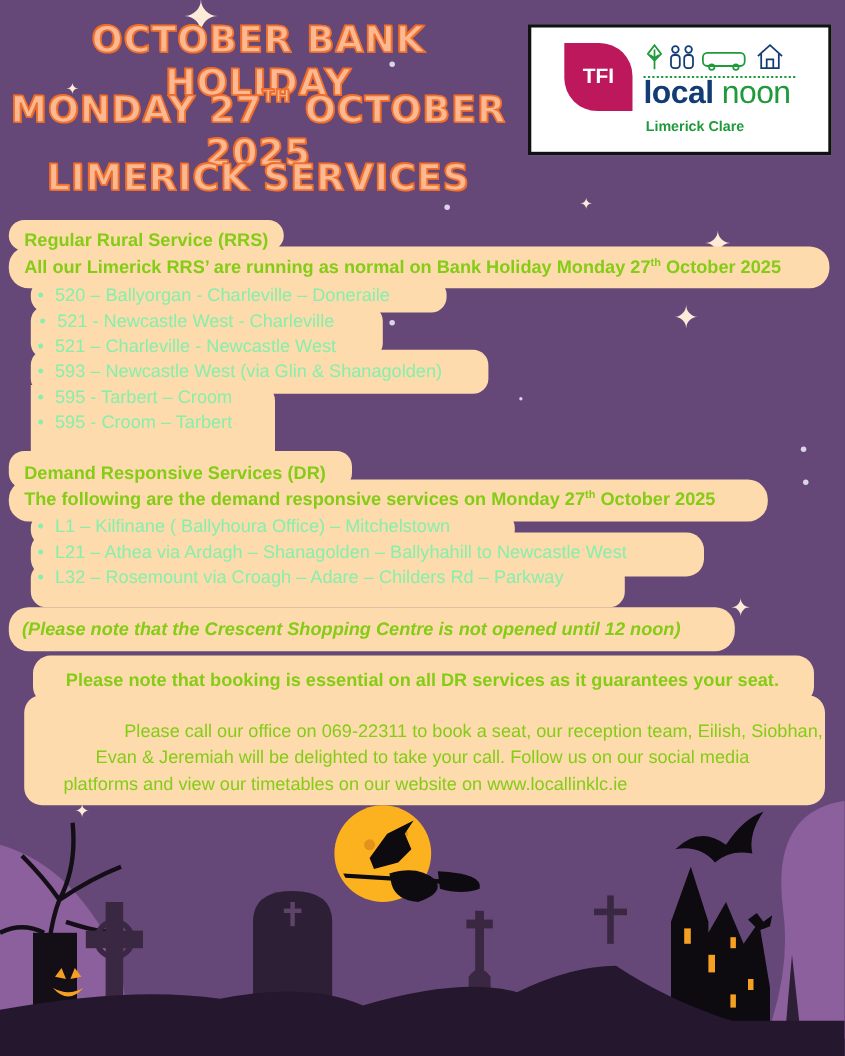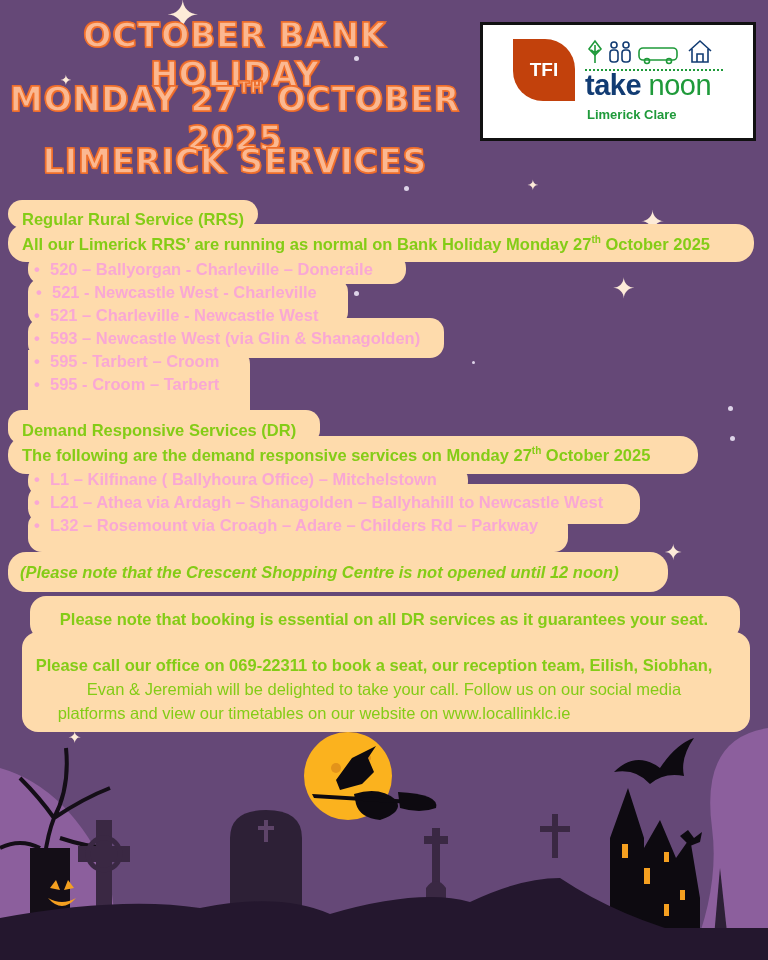--- a/index.html
+++ b/index.html
@@ -2,30 +2,30 @@
 <html><head>
 <meta charset="utf-8">
 <style>
   html,body{margin:0;padding:0;}
   body{width:768px;height:960px;overflow:hidden;background:#654877;font-family:"Liberation Sans",sans-serif;position:relative;}
   .abs{position:absolute;}
   .title-line{position:absolute;left:0;width:470px;text-align:center;font-family:"DejaVu Sans",sans-serif;font-weight:bold;font-size:33px;color:#fbb891;letter-spacing:1px;text-transform:uppercase;
     -webkit-text-stroke:1.5px #f0712d;text-shadow:0 0 0 #f0712d,1px 1px 0 #e2622a,-1px -1px 0 #e2622a;}
   .title-line sup{font-size:16px;vertical-align:top;position:relative;top:-2px;}
   .logo{position:absolute;left:480px;top:22px;width:276px;height:119px;background:#fff;border:3px solid #111;box-sizing:border-box;}
-  .tfi-leaf{position:absolute;left:30px;top:14px;width:62px;height:62px;background:#c2410c;border-radius:0 30px 0 30px;color:#fff;font-weight:bold;font-size:19px;display:flex;align-items:center;justify-content:center;}
+  .tfi-leaf{position:absolute;left:30px;top:14px;width:62px;height:62px;background:#be185d;border-radius:0 30px 0 30px;color:#fff;font-weight:bold;font-size:19px;display:flex;align-items:center;justify-content:center;}
   .ll-icons{position:absolute;left:102px;top:14px;width:138px;height:26px;}
   .ll-dots{position:absolute;left:102px;top:44px;width:138px;border-top:2px dotted #1f9a3a;}
   .ll-text{position:absolute;left:102px;top:44px;font-size:29px;font-weight:bold;color:#123c73;letter-spacing:-0.5px;}
   .ll-text .link{color:#1f9a3a;font-weight:normal;}
   .ll-sub{position:absolute;left:104px;top:82px;font-size:13px;font-weight:bold;color:#1f9a3a;}
   .hl{position:absolute;background:#fedbac;border-radius:14px;}
   .txt{position:absolute;font-size:16.5px;color:#84cc16;white-space:nowrap;}
   .b{font-weight:bold;}
-  .li{position:absolute;font-size:16.5px;color:#f9a8d4;white-space:nowrap;font-weight:bold;}
+  .li{position:absolute;font-size:16.5px;color:#86efac;white-space:nowrap;}
   .li::before{content:"\2022";position:absolute;left:-16px;}
   sup.s{font-size:10px;}
   .star{position:absolute;color:#fdebd8;}
   .dot{position:absolute;width:5px;height:5px;border-radius:50%;background:#ddd3e8;}
 </style>
 </head>
 <body>
 
 <div class="star" style="left:166px;top:-8px;font-size:40px;">✦</div>
 <div class="star" style="left:60px;top:72px;font-size:14px;">✦</div>
@@ -66,21 +66,21 @@
     <g fill="none" stroke="#1f9a3a" stroke-width="1.6">
         <rect x="54" y="9" width="38" height="12" rx="4"></rect>
         <circle cx="62" cy="22" r="2.5"></circle>
         <circle cx="84" cy="22" r="2.5"></circle>
       </g>
     <g fill="none" stroke="#123c73" stroke-width="1.6">
         <path d="M104 12 L115 2 L126 12 M107 10 V23 H123 V10 M112 23 V15 H118 V23"></path>
       </g>
   </svg>
   <div class="ll-dots"></div>
-  <div class="ll-text"><span>take</span> <span class="link">noon</span></div>
+  <div class="ll-text"><span>local</span> <span class="link">noon</span></div>
   <div class="ll-sub">Limerick Clare</div>
 </div>
 
 <div class="hl" style="left:8px;top:200px;width:250px;height:28px;"></div>
 <div class="hl" style="left:8px;top:224px;width:746px;height:38px;border-radius:18px;"></div>
 <div class="hl" style="left:28px;top:254px;width:378px;height:30px;"></div>
 <div class="hl" style="left:28px;top:278px;width:320px;height:48px;"></div>
 <div class="hl" style="left:28px;top:318px;width:416px;height:40px;"></div>
 <div class="hl" style="left:28px;top:350px;width:222px;height:80px;border-radius:0 14px 0 0;"></div>
 
@@ -108,21 +108,21 @@
 </div>
 <div class="li" style="left:50px;top:470px;">L1 – Kilfinane ( Ballyhoura Office) – Mitchelstown</div>
 <div class="li" style="left:50px;top:493px;">L21 – Athea via Ardagh – Shanagolden – Ballyhahill to Newcastle West</div>
 <div class="li" style="left:50px;top:516px;">L32 – Rosemount via Croagh – Adare – Childers Rd – Parkway</div>
 
 <div class="txt b" style="left:20px;top:563px;font-style:italic;">(Please note that the Crescent Shopping Centre is not opened until 12 noon)</div>
 
 <div class="hl" style="left:30px;top:596px;width:710px;height:44px;border-radius:16px;"></div>
 <div class="hl" style="left:22px;top:632px;width:728px;height:100px;border-radius:16px;"></div>
 <div class="txt b" style="left:0;width:768px;text-align:center;top:610px;">Please note that booking is essential on all DR services as it guarantees your seat.</div>
-<div class="txt" style="left:0;width:748px;text-align:center;top:656px;font-weight:bold;">Please call our office on 069-22311 to book a seat, our reception team, Eilish, Siobhan,</div>
+<div class="txt" style="left:0;width:748px;text-align:right;top:656px;">Please call our office on 069-22311 to book a seat, our reception team, Eilish, Siobhan,</div>
 <div class="txt" style="left:0;width:768px;text-align:center;top:680px;">Evan &amp; Jeremiah will be delighted to take your call. Follow us on our social media</div>
 <div class="txt" style="left:0;width:628px;text-align:center;top:704px;">platforms and view our timetables on our website on www.locallinklc.ie</div>
 
 <svg class="abs" style="left:0;top:728px;" width="768" height="232" viewBox="0 0 768 232">
   <path d="M0 40 Q70 60 110 150 L120 232 L0 232 Z" fill="#8c5f9d"></path>
   <path d="M768 0 Q700 10 712 100 Q720 160 690 232 L768 232 Z" fill="#8c5f9d"></path>
   <circle cx="348" cy="48" r="44" fill="#fbb21e"></circle>
   <circle cx="336" cy="40" r="5" fill="#e3931a"></circle>
   <circle cx="368" cy="30" r="3" fill="#e3931a"></circle>
   <g fill="#0d0a10">

